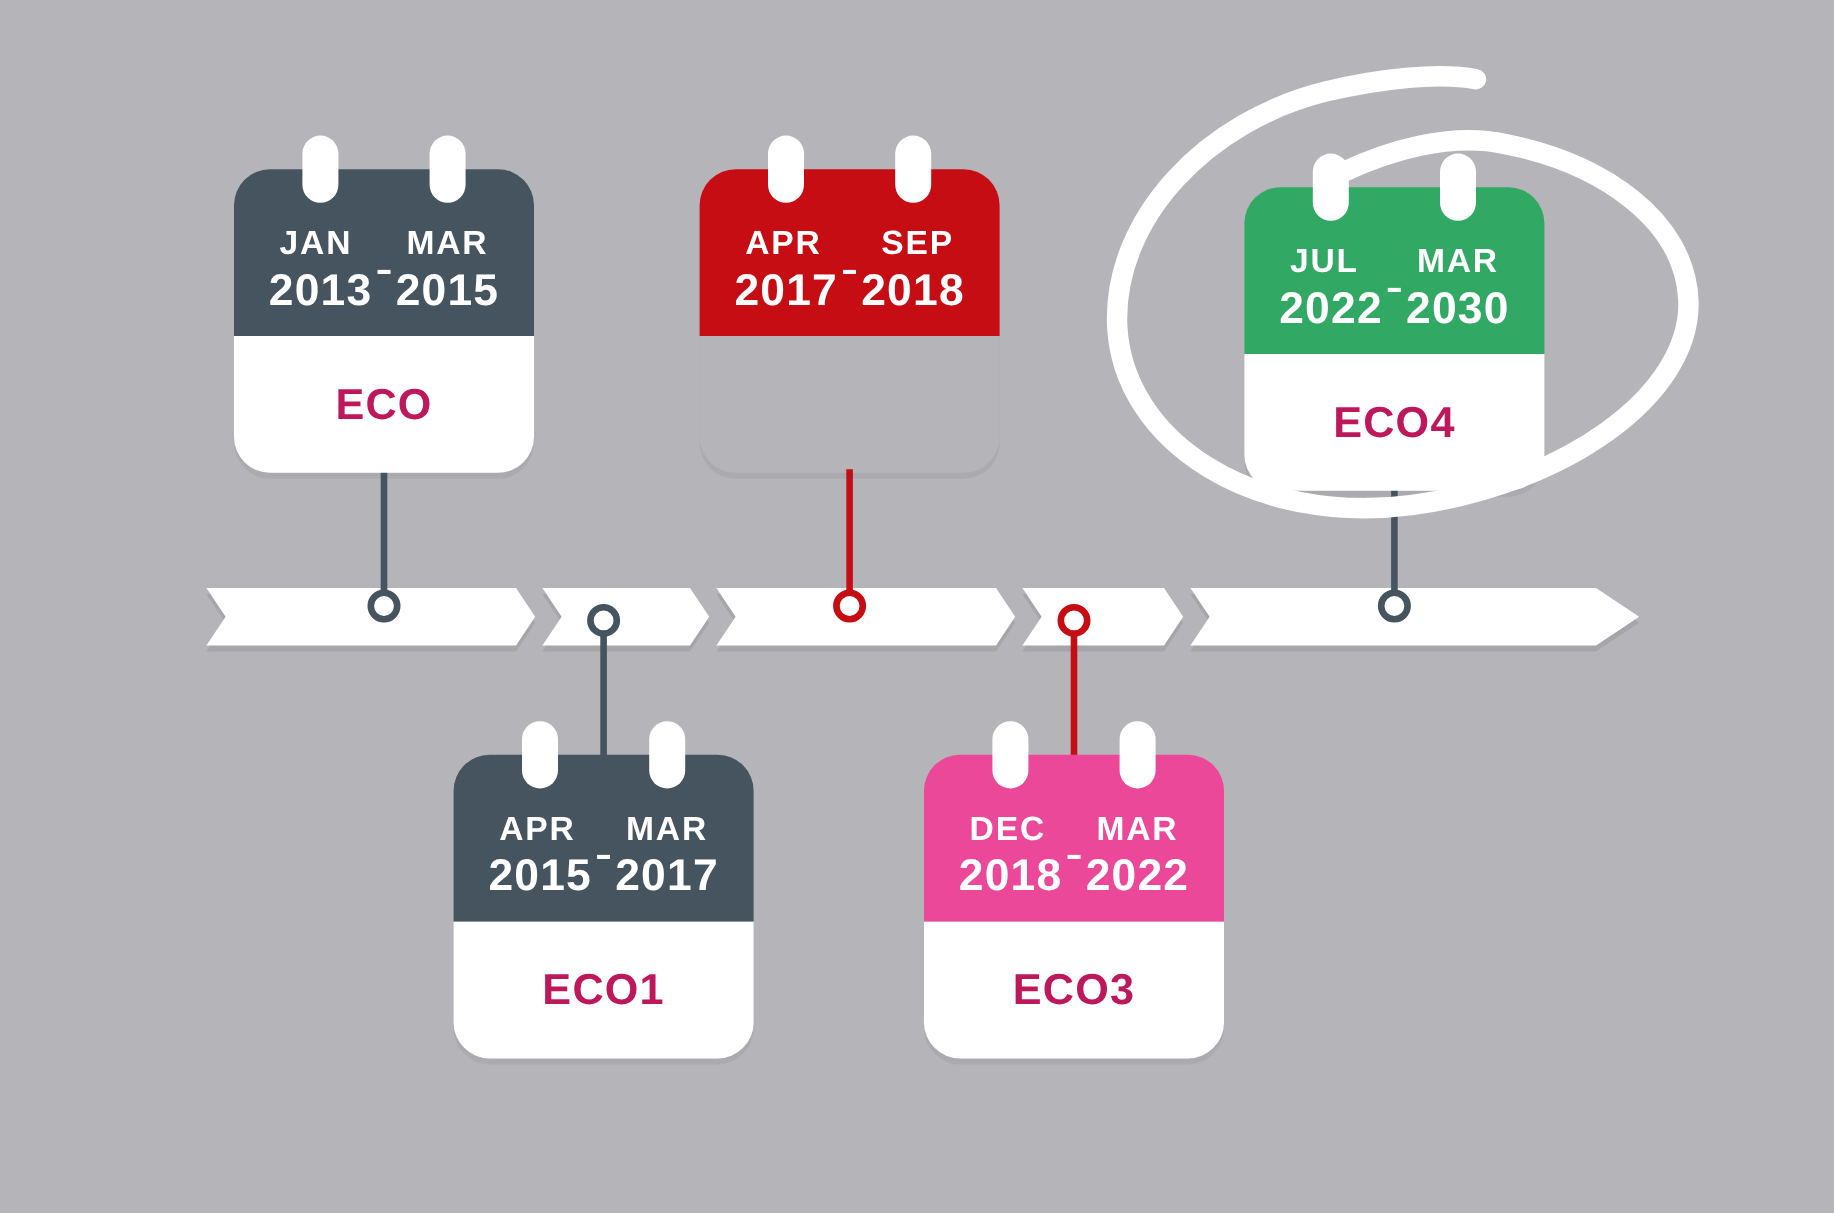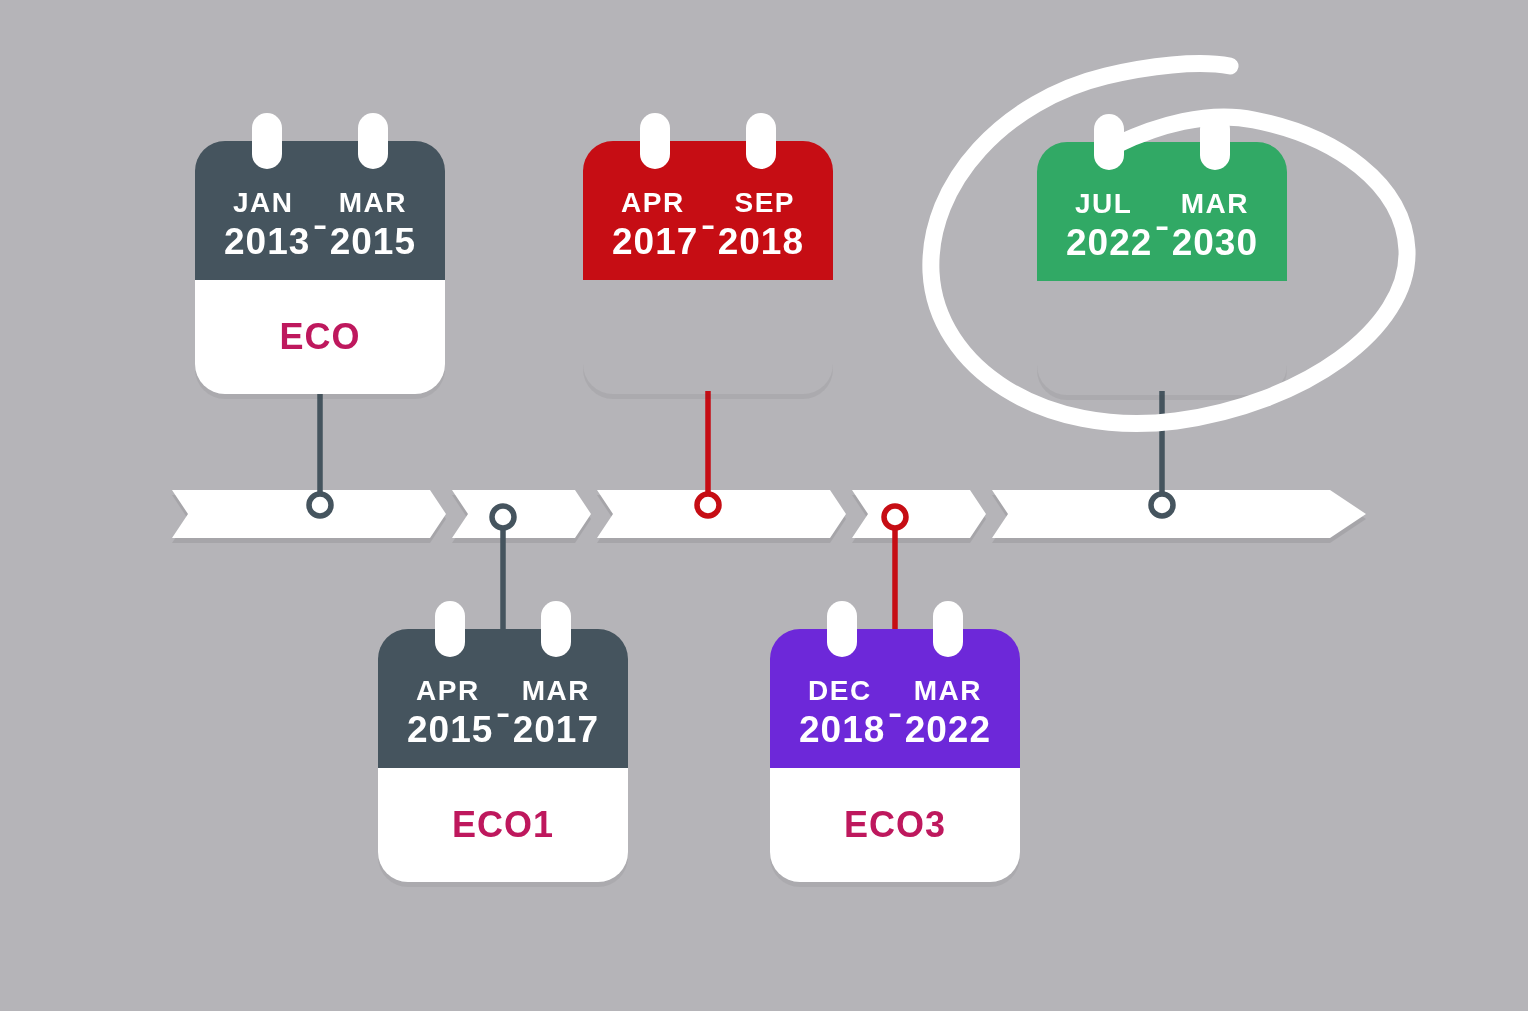--- a/index.html
+++ b/index.html
@@ -111,35 +111,38 @@
         </div>
         <div class="years">
           <span>2017</span>
           <span>2018</span>
         </div>
         <span class="range-dash">-</span>
       </div>
     </div>
   </div>
 
-  <div class="card" style="left:1037px; top:142px;">
+  <div class="card" style="left:1037px; top:156px;">
     <div class="card-header" style="background-color: rgb(49, 169, 101);">
       <span class="peg peg-left"></span>
       <span class="peg peg-right"></span>
       <div class="dates">
         <div class="months">
           <span>JUL</span>
           <span>MAR</span>
         </div>
         <div class="years">
           <span>2022</span>
           <span>2030</span>
         </div>
         <span class="range-dash">-</span>
       </div>
+    </div>
+    <div class="card-body">
+      <span class="eco-label">ECO4</span>
     </div>
   </div>
 
   <div class="card" style="left:378px; top:629px;">
     <div class="card-header" style="background-color: rgb(69, 84, 94);">
       <span class="peg peg-left"></span>
       <span class="peg peg-right"></span>
       <div class="dates">
         <div class="months">
           <span>APR</span>
@@ -151,21 +154,21 @@
         </div>
         <span class="range-dash">-</span>
       </div>
     </div>
     <div class="card-body">
       <span class="eco-label">ECO1</span>
     </div>
   </div>
 
   <div class="card" style="left:770px; top:629px;">
-    <div class="card-header" style="background-color: #6d28d9;">
+    <div class="card-header" style="background-color: #ec4899;">
       <span class="peg peg-left"></span>
       <span class="peg peg-right"></span>
       <div class="dates">
         <div class="months">
           <span>DEC</span>
           <span>MAR</span>
         </div>
         <div class="years">
           <span>2018</span>
           <span>2022</span>

